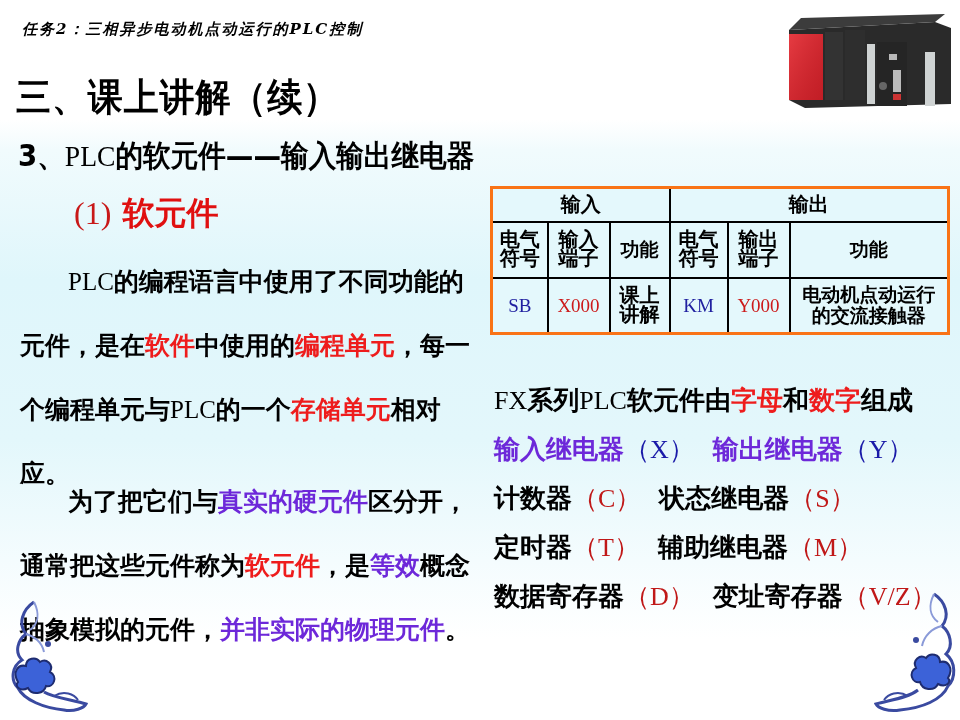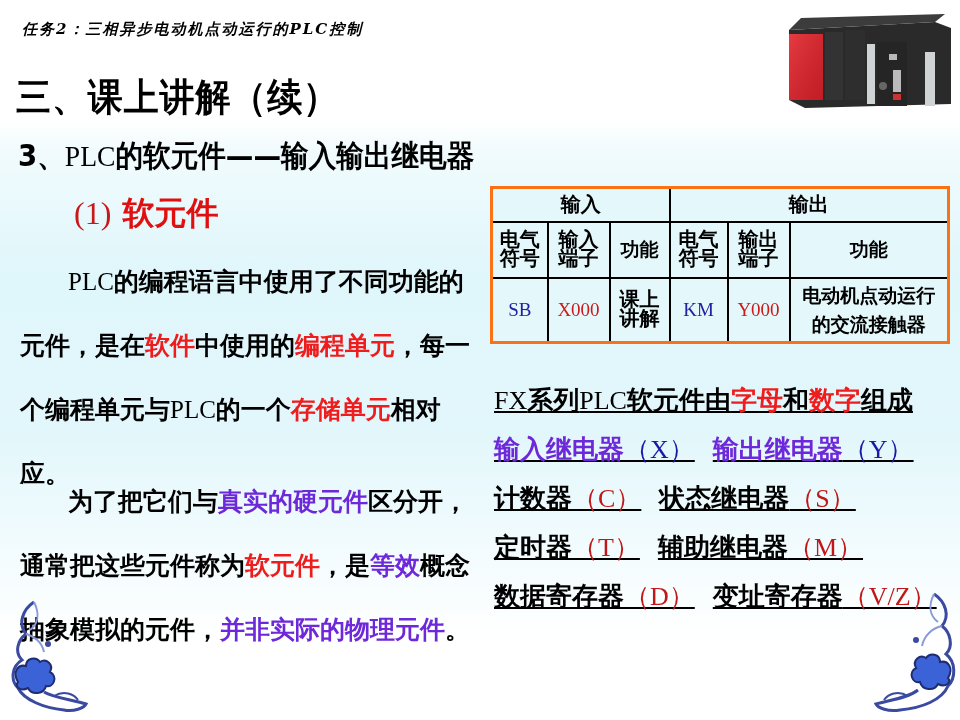--- a/index.html
+++ b/index.html
@@ -58,21 +58,21 @@
     table.io-table tr.r1 td { height: 34px; font-size: 20px; }
     table.io-table tr.r2 td { height: 56px; }
     table.io-table tr.r3 td { height: 56px; }
     .stack { display: inline-block; width: 2.1em; line-height: 19px; font-size: 20px; word-break: break-all; }
     .cell-latin { font-family: "Liberation Serif", serif; font-weight: normal !important; font-size: 20px; }
     .cell-blue { color: #2020a0; }
     .cell-red { color: #cc1a1a; }
 
     .fx-block {
       position: absolute; left: 494px; top: 376px; width: 440px;
-      font-size: 26px; font-weight: bold; line-height: 48px; text-decoration: underline;
+      font-size: 26px; font-weight: bold; line-height: 48px;
     }
     .fx-block .latin { font-family: "Liberation Serif", serif; font-weight: normal; }
     .fx-line { white-space: nowrap; }
     .gap { display: inline-block; width: 18px; }
     .code-red { color: #c01818; font-family: "Liberation Serif", serif; font-weight: normal; }
     .code-blue { color: #1a1aa8; font-family: "Liberation Serif", serif; font-weight: normal; }
 
     .ornament { position: absolute; }
     .orn-left { left: 4px; top: 600px; width: 84px; height: 118px; }
     .orn-right { left: 870px; top: 590px; width: 88px; height: 128px; }
@@ -136,21 +136,21 @@
     <td style="width:58px"><span class="stack">电气符号</span></td>
     <td style="width:62px"><span class="stack">输出端子</span></td>
     <td>功能</td>
   </tr>
   <tr class="r3">
     <td class="cell-latin cell-blue">SB</td>
     <td class="cell-latin cell-red">X000</td>
     <td><span class="stack">课上讲解</span></td>
     <td class="cell-latin cell-blue">KM</td>
     <td class="cell-latin cell-red">Y000</td>
-    <td><span style="display:inline-block;width:7.2em;line-height:29px;">电动机点动运行的交流接触器</span></td>
+    <td><span style="display:inline-block;width:7.2em;line-height:21px;">电动机点动运行的交流接触器</span></td>
   </tr>
 </tbody>
   </table>
 
 <div class="fx-block">
   <div class="fx-line">
     <span class="latin">FX</span><span>系列</span><span class="latin">PLC</span><span>软元件由</span><span class="red">字母</span><span>和</span><span class="red">数字</span><span>组成</span>
   </div>
   <div class="fx-line">
     <span class="blue">输入继电器</span><span class="code-blue">（X）</span><span class="gap"></span><span class="blue">输出继电器</span><span class="code-blue">（Y）</span>

